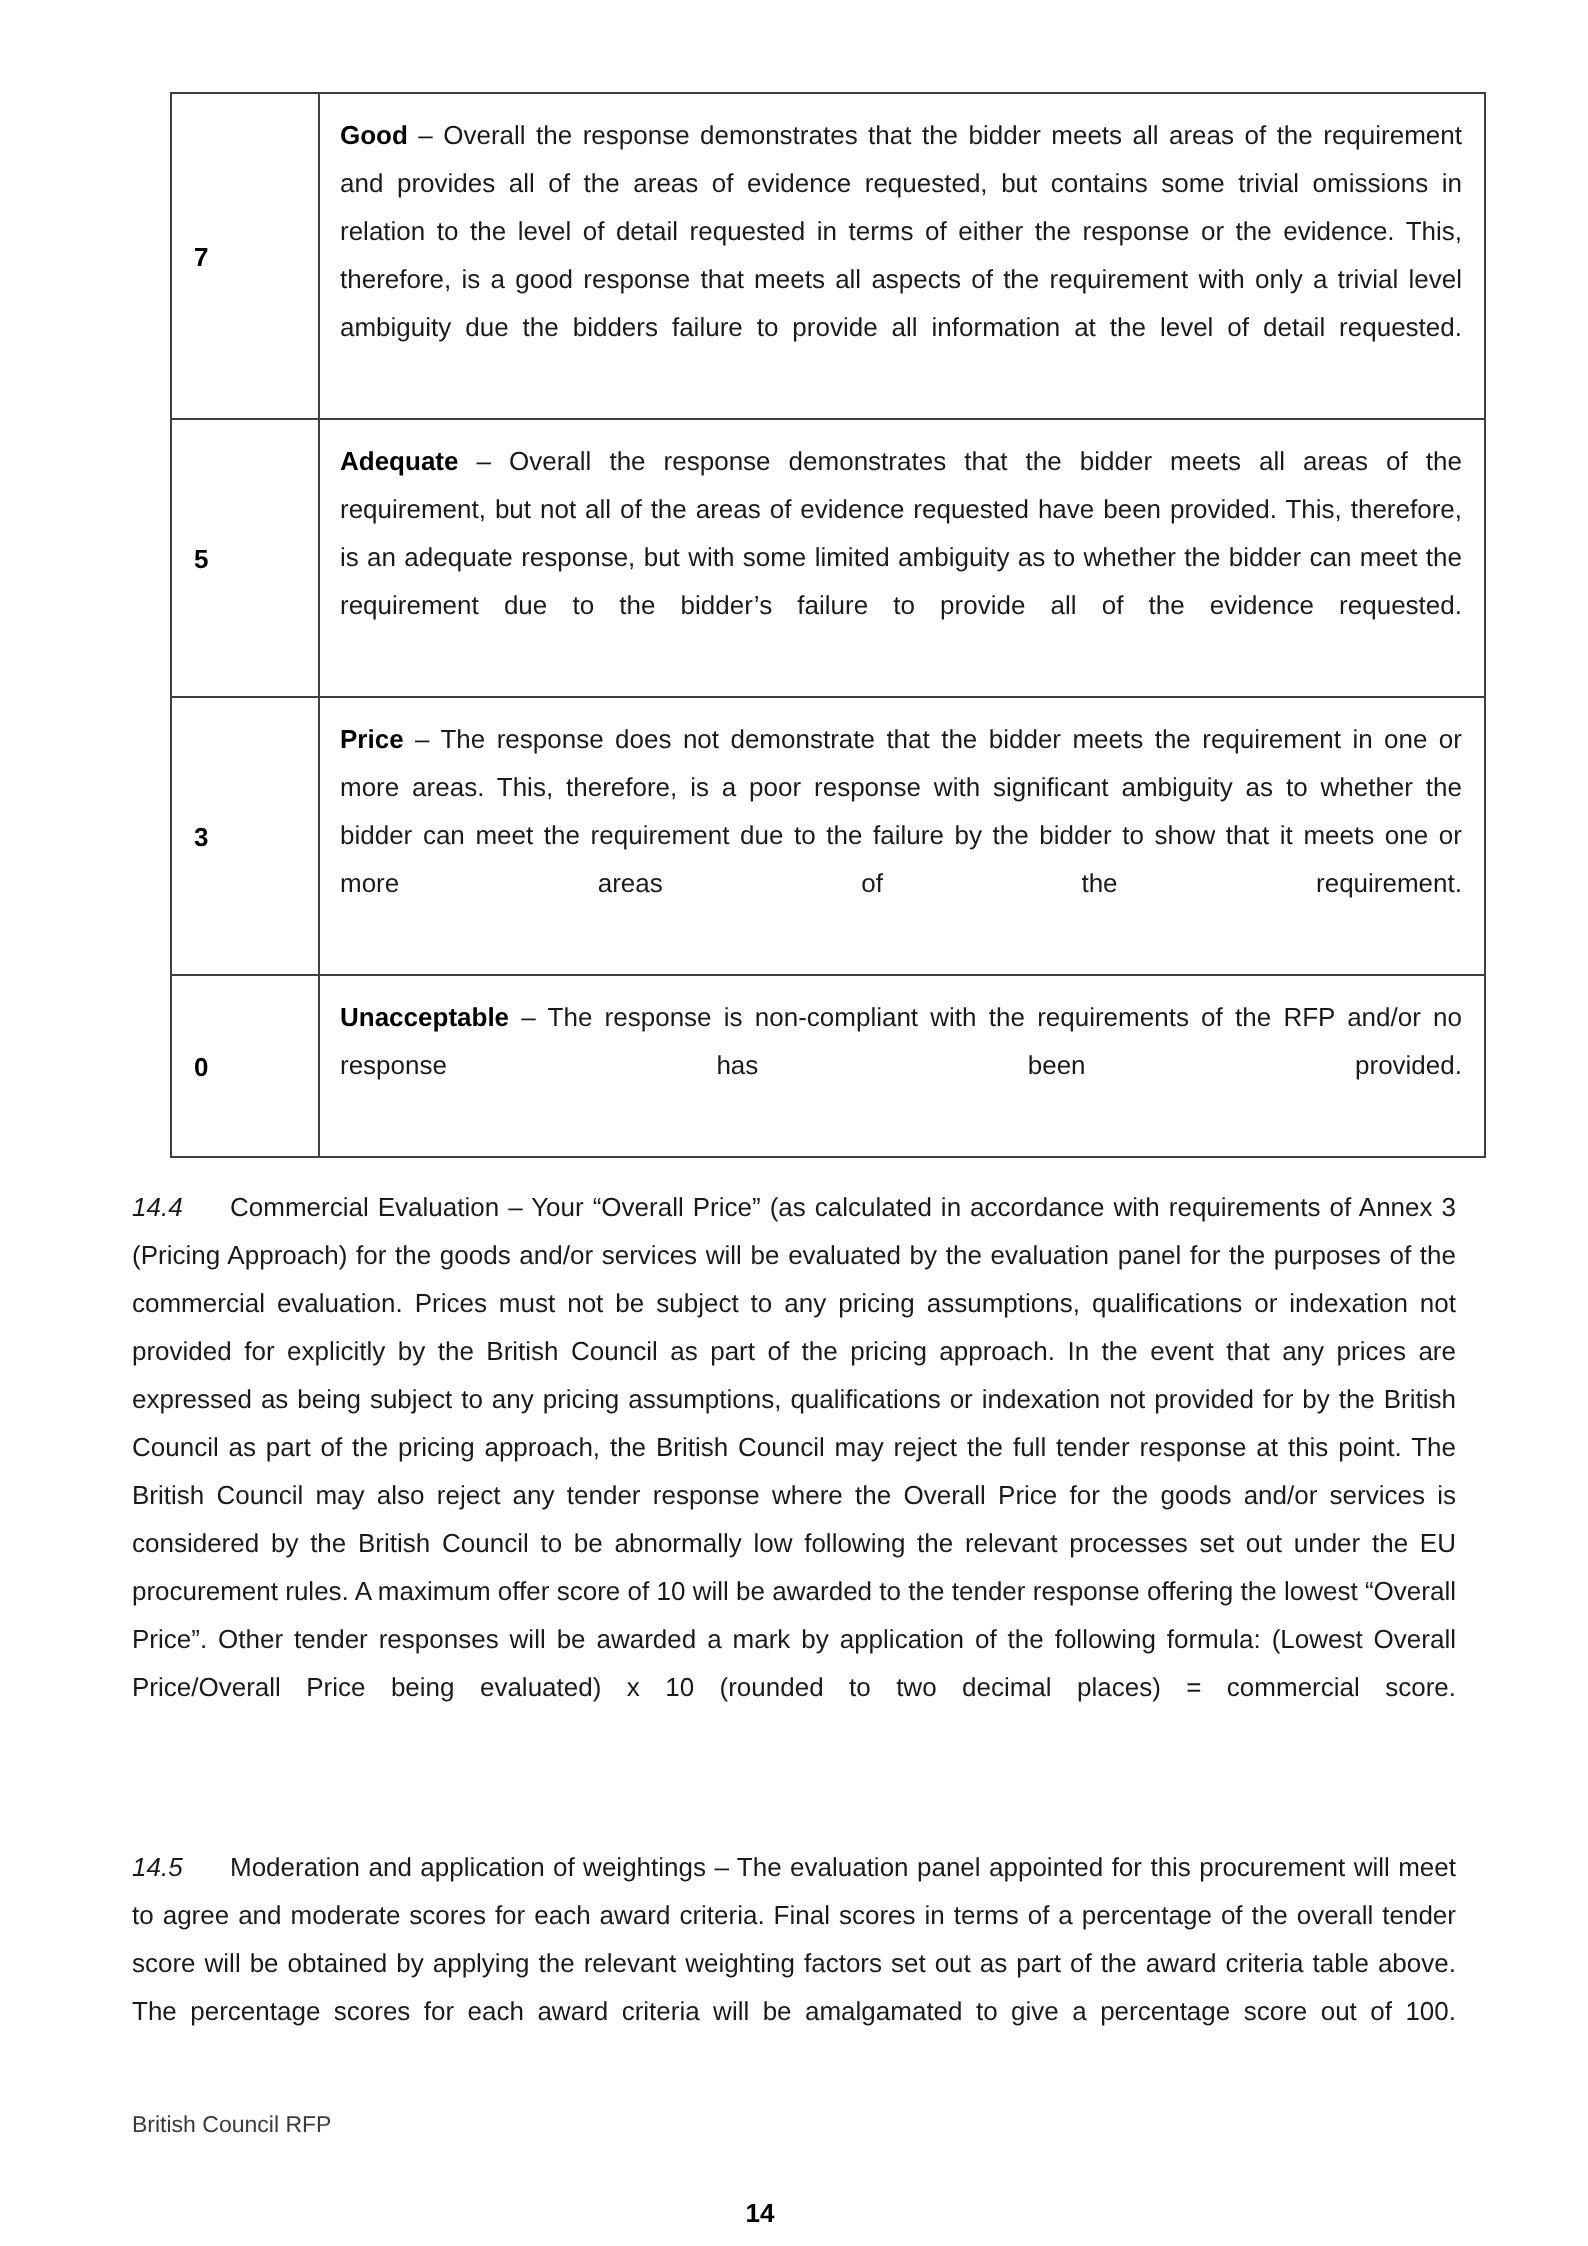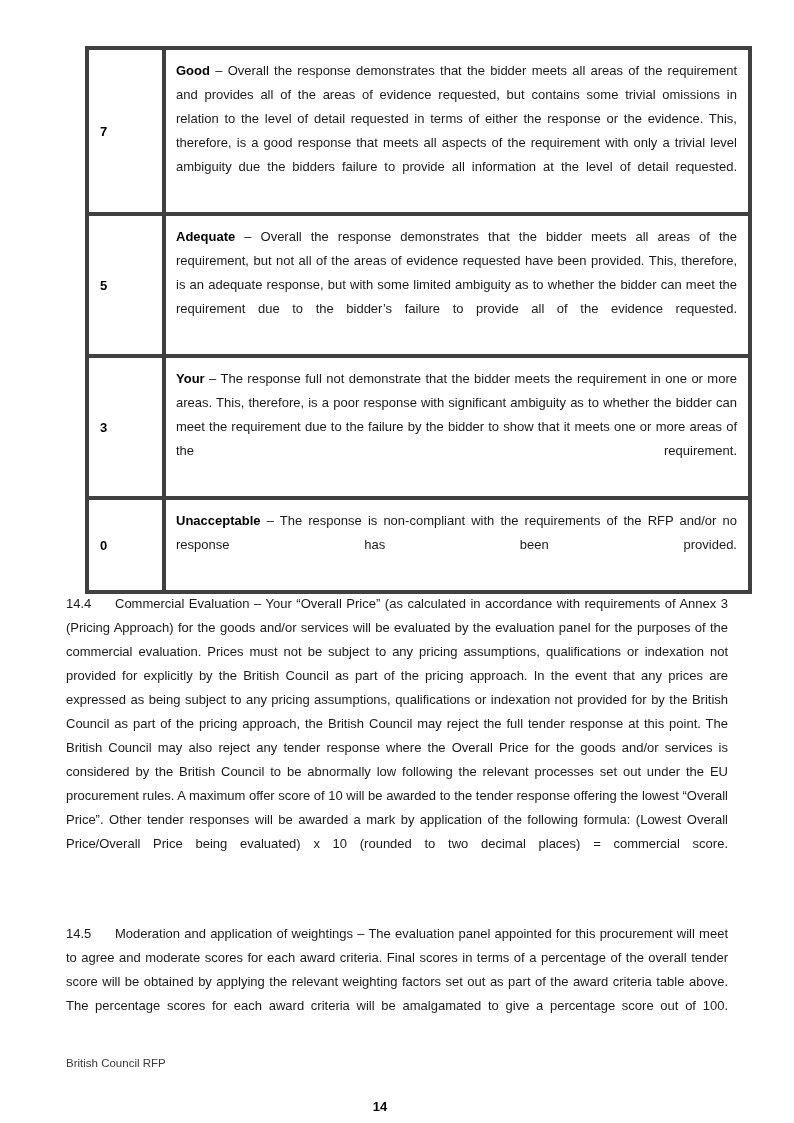--- a/index.html
+++ b/index.html
@@ -28,21 +28,21 @@
   
   .scoring-table {
     position: absolute;
     left: 85px;
     top: 46px;
     width: 624px;
     border-collapse: collapse;
     table-layout: fixed;
   }
   .scoring-table td {
-    border: 4px solid #404040;
+    border: 1px solid #404040;
     vertical-align: middle;
     padding: 0;
     margin-top: 47px;
   }
   .scoring-table td.score-cell {
     width: 62px;
     text-align: left;
     font-size: 13px;
     font-weight: bold;
     color: #000000;
@@ -91,20 +91,21 @@
     color: #1a1a1a;
   }
   .para::after {
     content: "";
     display: inline-block;
     width: 100%;
   }
   .clause-num {
     display: inline-block;
     width: 49px;
+    font-style: italic;
   }
   .clause-heading {
   }
 
   
   .footer {
     position: absolute;
     left: 0;
     top: 1054px;
     width: 720px;
@@ -149,21 +150,21 @@
       <tr>
         <td class="score-cell">5</td>
         <td class="desc-cell">
           <p class="desc-text"><span class="lead">Adequate</span><span> – </span><span>Overall the response demonstrates that the bidder meets all areas of the requirement, but not all of the areas of evidence requested have been provided. This, therefore, is an adequate response, but with some limited ambiguity as to whether the bidder can meet the requirement due to the bidder’s failure to provide all of the evidence requested.</span></p>
         </td>
       </tr>
 
       <tr>
         <td class="score-cell">3</td>
         <td class="desc-cell">
-          <p class="desc-text"><span class="lead">Your</span><span> – </span><span>The response full not demonstrate that the bidder meets the requirement in one or more areas. This, therefore, is a poor response with significant ambiguity as to whether the bidder can meet the requirement due to the failure by the bidder to show that it meets one or more areas of the requirement.</span></p>
+          <p class="desc-text"><span class="lead">Price</span><span> – </span><span>The response does not demonstrate that the bidder meets the requirement in one or more areas. This, therefore, is a poor response with significant ambiguity as to whether the bidder can meet the requirement due to the failure by the bidder to show that it meets one or more areas of the requirement.</span></p>
         </td>
       </tr>
 
       <tr>
         <td class="score-cell">0</td>
         <td class="desc-cell">
           <p class="desc-text"><span class="lead">Unacceptable</span><span> – </span><span>The response is non-compliant with the requirements of the RFP and/or no response has been provided.</span></p>
         </td>
       </tr>
 

